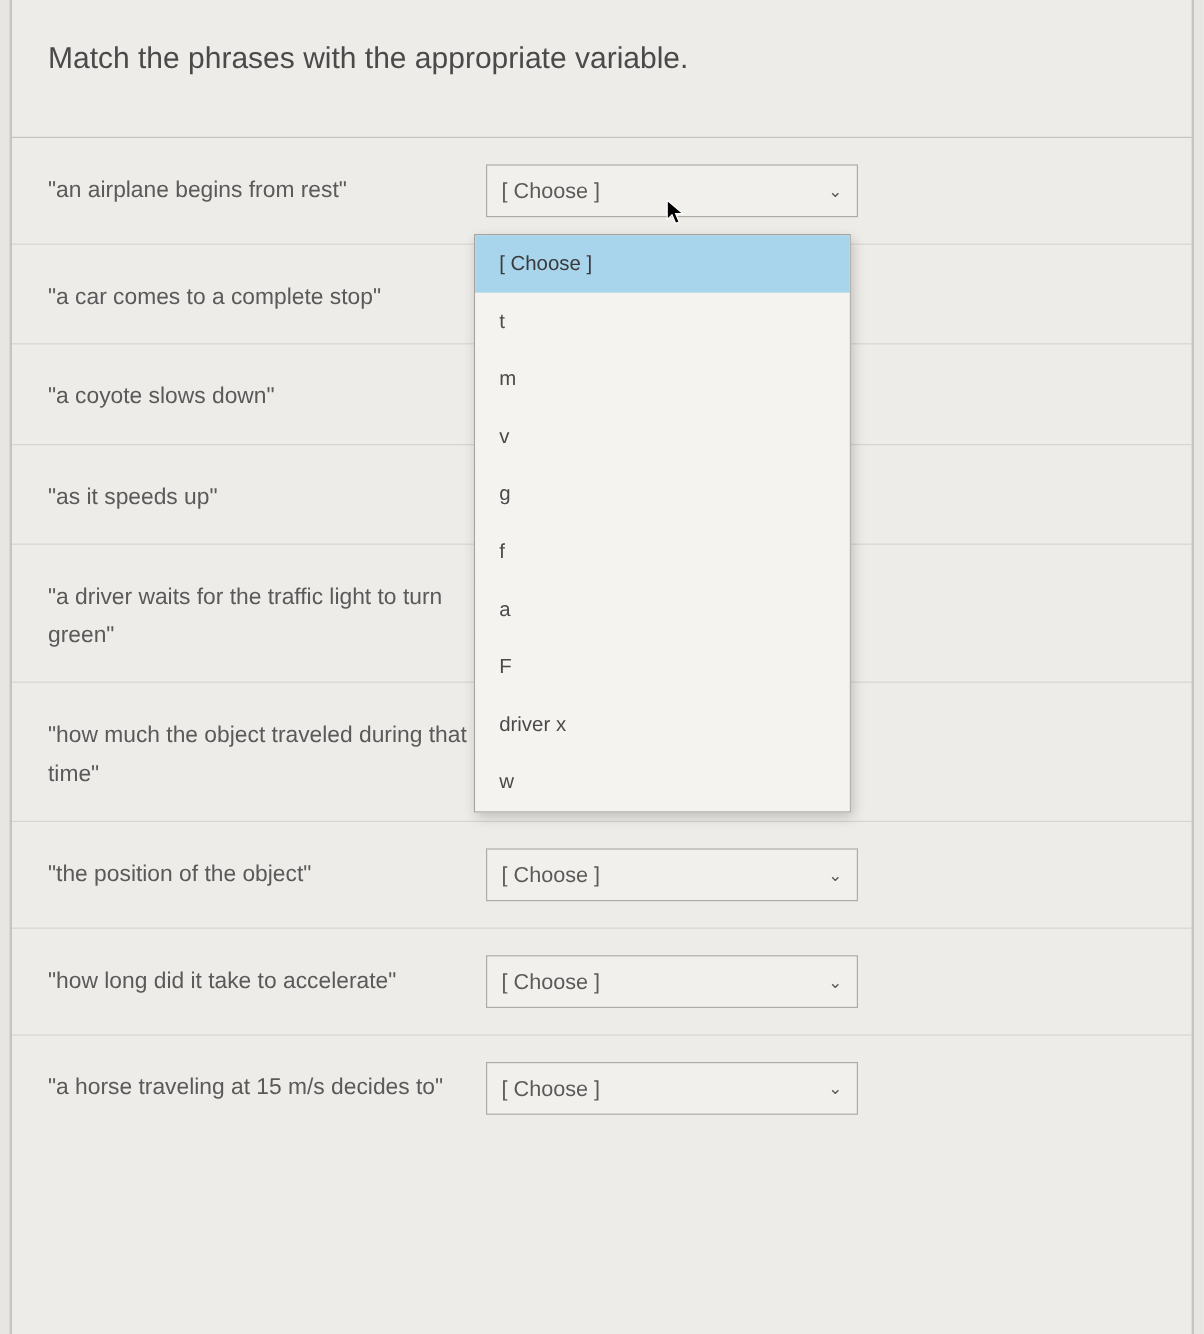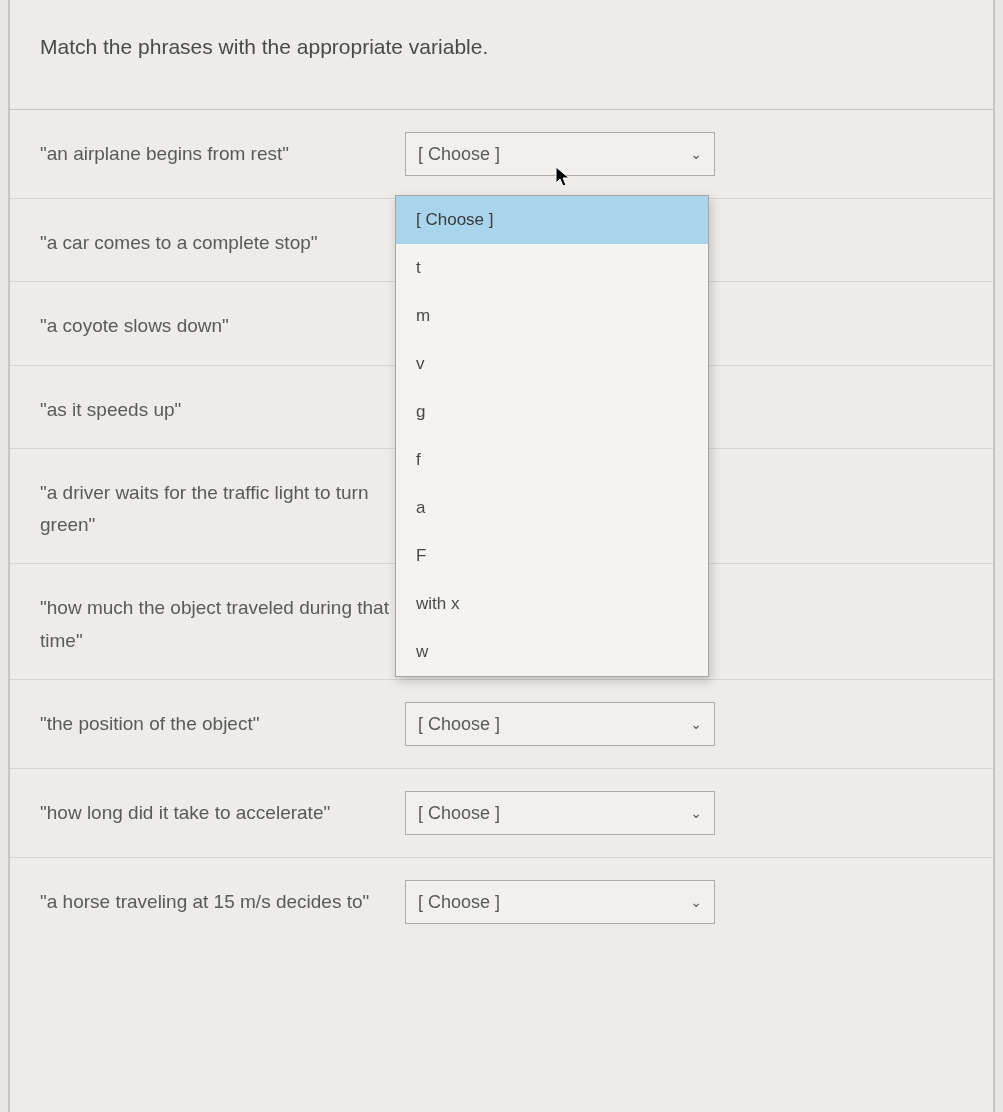--- a/index.html
+++ b/index.html
@@ -18,21 +18,21 @@
     .page-container {
       background: #eeece9;
       margin: 0 8px;
       min-height: 1112px;
       border-left: 2px solid #c8c4bf;
       border-right: 2px solid #c8c4bf;
       padding: 0;
     }
     .question-header {
       padding: 35px 30px 50px 30px;
-      font-size: 21px;
+      font-size: 25px;
       color: #4a4a4a;
       font-weight: 400;
     }
     .divider-full {
       height: 1px;
       background: #c5c2bc;
       margin: 0;
     }
     .match-row {
       display: flex;
@@ -163,21 +163,21 @@
 
   <div class="dropdown-list">
     <div class="dropdown-option header-option">[ Choose ]</div>
     <div class="dropdown-option">t</div>
     <div class="dropdown-option">m</div>
     <div class="dropdown-option">v</div>
     <div class="dropdown-option">g</div>
     <div class="dropdown-option">f</div>
     <div class="dropdown-option">a</div>
     <div class="dropdown-option">F</div>
-    <div class="dropdown-option">with x</div>
+    <div class="dropdown-option">driver x</div>
     <div class="dropdown-option">w</div>
   </div>
 
   <div class="cursor">
     <svg width="18" height="24" viewBox="0 0 18 24">
       <path d="M 1 1 L 1 17 L 5 13 L 8 20 L 11 19 L 8 12 L 14 12 Z" fill="#000" stroke="#fff" stroke-width="1"></path>
     </svg>
   </div>
 
 </div>

